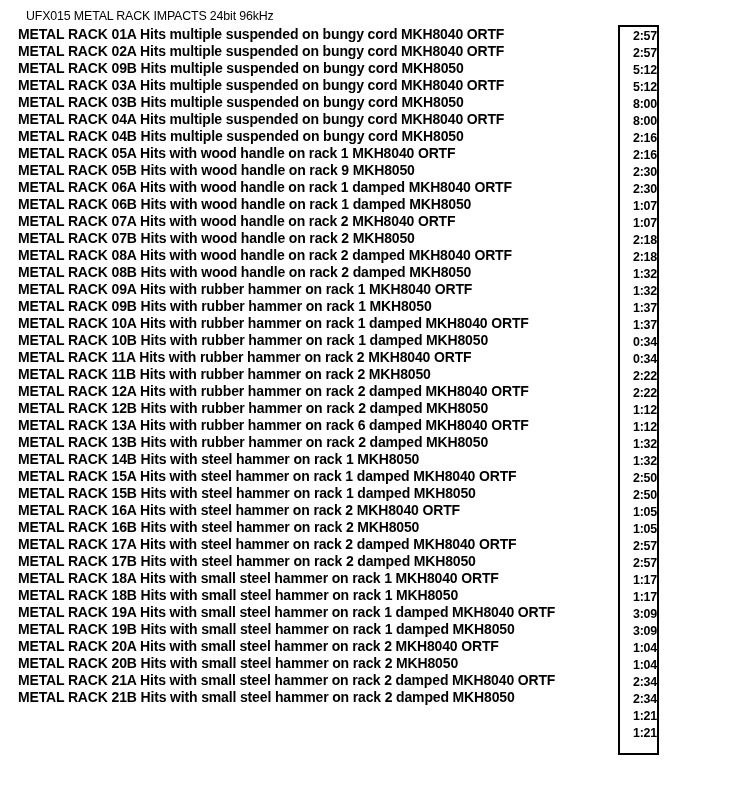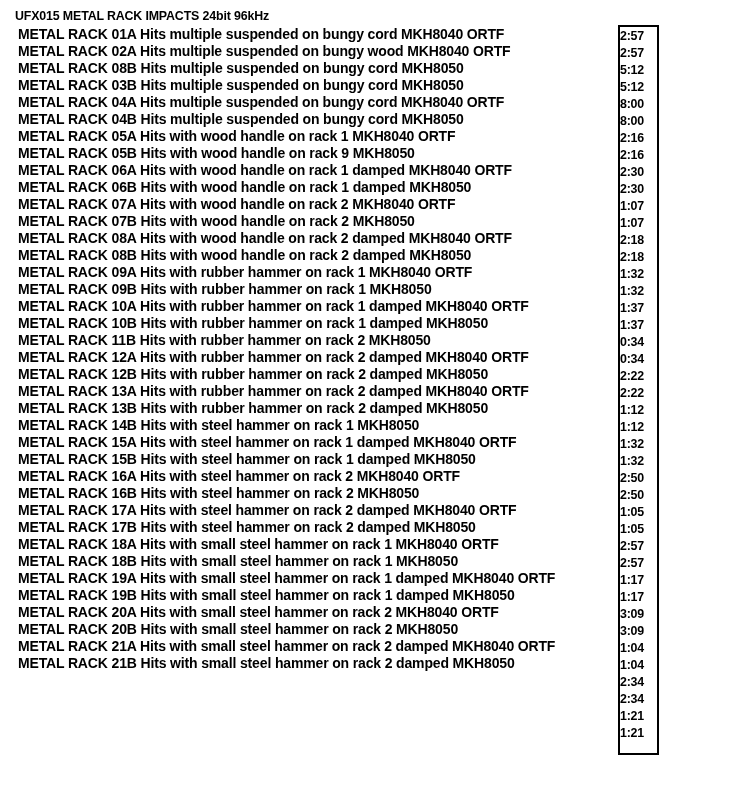--- a/index.html
+++ b/index.html
@@ -17,24 +17,24 @@
   }
   #sheet {
     position: absolute;
     left: 0; top: 0;
     width: 750px;
     height: 797px;
     background: #ffffff;
   }
   #title {
     position: absolute;
-    left: 15px;
+    left: 26px;
     top: 9px;
     font-size: 12.4px;
-    font-weight: bold;
+    font-weight: normal;
     letter-spacing: -0.15px;
     white-space: nowrap;
     line-height: 15px;
   }
   #rows {
     position: absolute;
     left: 18px;
     top: 26px;
     width: 596px;
   }
@@ -61,54 +61,56 @@
     left: 0;
     top: 1px;
     width: 100%;
   }
   .dur {
     height: 17.0px;
     line-height: 17.0px;
     font-size: 12.4px;
     font-weight: bold;
     letter-spacing: -0.2px;
-    text-align: left;
+    text-align: right;
     white-space: nowrap;
   }
 </style>
 </head>
 <body>
 
 <div id="sheet">
 
   <div id="title">UFX015 METAL RACK IMPACTS 24bit 96kHz</div>
 
   <div id="rows">
       <div class="row">METAL RACK 01A Hits multiple suspended on bungy cord MKH8040 ORTF</div>
-      <div class="row">METAL RACK 02A Hits multiple suspended on bungy wood MKH8040 ORTF</div>
-      <div class="row">METAL RACK 08B Hits multiple suspended on bungy cord MKH8050</div>
+      <div class="row">METAL RACK 02A Hits multiple suspended on bungy cord MKH8040 ORTF</div>
+      <div class="row">METAL RACK 09B Hits multiple suspended on bungy cord MKH8050</div>
+      <div class="row">METAL RACK 03A Hits multiple suspended on bungy cord MKH8040 ORTF</div>
       <div class="row">METAL RACK 03B Hits multiple suspended on bungy cord MKH8050</div>
       <div class="row">METAL RACK 04A Hits multiple suspended on bungy cord MKH8040 ORTF</div>
       <div class="row">METAL RACK 04B Hits multiple suspended on bungy cord MKH8050</div>
       <div class="row">METAL RACK 05A Hits with wood handle on rack 1 MKH8040 ORTF</div>
       <div class="row">METAL RACK 05B Hits with wood handle on rack 9 MKH8050</div>
       <div class="row">METAL RACK 06A Hits with wood handle on rack 1 damped MKH8040 ORTF</div>
       <div class="row">METAL RACK 06B Hits with wood handle on rack 1 damped MKH8050</div>
       <div class="row">METAL RACK 07A Hits with wood handle on rack 2 MKH8040 ORTF</div>
       <div class="row">METAL RACK 07B Hits with wood handle on rack 2 MKH8050</div>
       <div class="row">METAL RACK 08A Hits with wood handle on rack 2 damped MKH8040 ORTF</div>
       <div class="row">METAL RACK 08B Hits with wood handle on rack 2 damped MKH8050</div>
       <div class="row">METAL RACK 09A Hits with rubber hammer on rack 1 MKH8040 ORTF</div>
       <div class="row">METAL RACK 09B Hits with rubber hammer on rack 1 MKH8050</div>
       <div class="row">METAL RACK 10A Hits with rubber hammer on rack 1 damped MKH8040 ORTF</div>
       <div class="row">METAL RACK 10B Hits with rubber hammer on rack 1 damped MKH8050</div>
+      <div class="row">METAL RACK 11A Hits with rubber hammer on rack 2 MKH8040 ORTF</div>
       <div class="row">METAL RACK 11B Hits with rubber hammer on rack 2 MKH8050</div>
       <div class="row">METAL RACK 12A Hits with rubber hammer on rack 2 damped MKH8040 ORTF</div>
       <div class="row">METAL RACK 12B Hits with rubber hammer on rack 2 damped MKH8050</div>
-      <div class="row">METAL RACK 13A Hits with rubber hammer on rack 2 damped MKH8040 ORTF</div>
+      <div class="row">METAL RACK 13A Hits with rubber hammer on rack 6 damped MKH8040 ORTF</div>
       <div class="row">METAL RACK 13B Hits with rubber hammer on rack 2 damped MKH8050</div>
       <div class="row">METAL RACK 14B Hits with steel hammer on rack 1 MKH8050</div>
       <div class="row">METAL RACK 15A Hits with steel hammer on rack 1 damped MKH8040 ORTF</div>
       <div class="row">METAL RACK 15B Hits with steel hammer on rack 1 damped MKH8050</div>
       <div class="row">METAL RACK 16A Hits with steel hammer on rack 2 MKH8040 ORTF</div>
       <div class="row">METAL RACK 16B Hits with steel hammer on rack 2 MKH8050</div>
       <div class="row">METAL RACK 17A Hits with steel hammer on rack 2 damped MKH8040 ORTF</div>
       <div class="row">METAL RACK 17B Hits with steel hammer on rack 2 damped MKH8050</div>
       <div class="row">METAL RACK 18A Hits with small steel hammer on rack 1 MKH8040 ORTF</div>
       <div class="row">METAL RACK 18B Hits with small steel hammer on rack 1 MKH8050</div>

